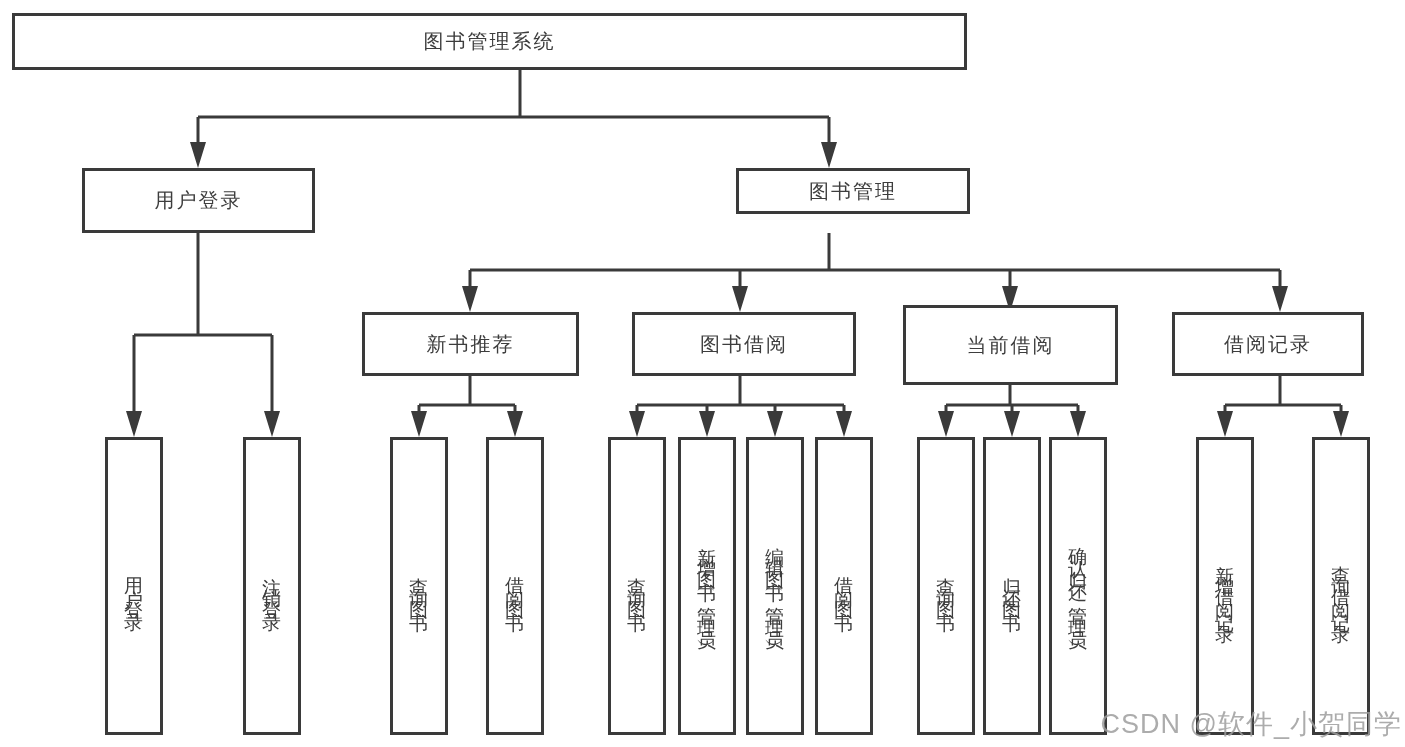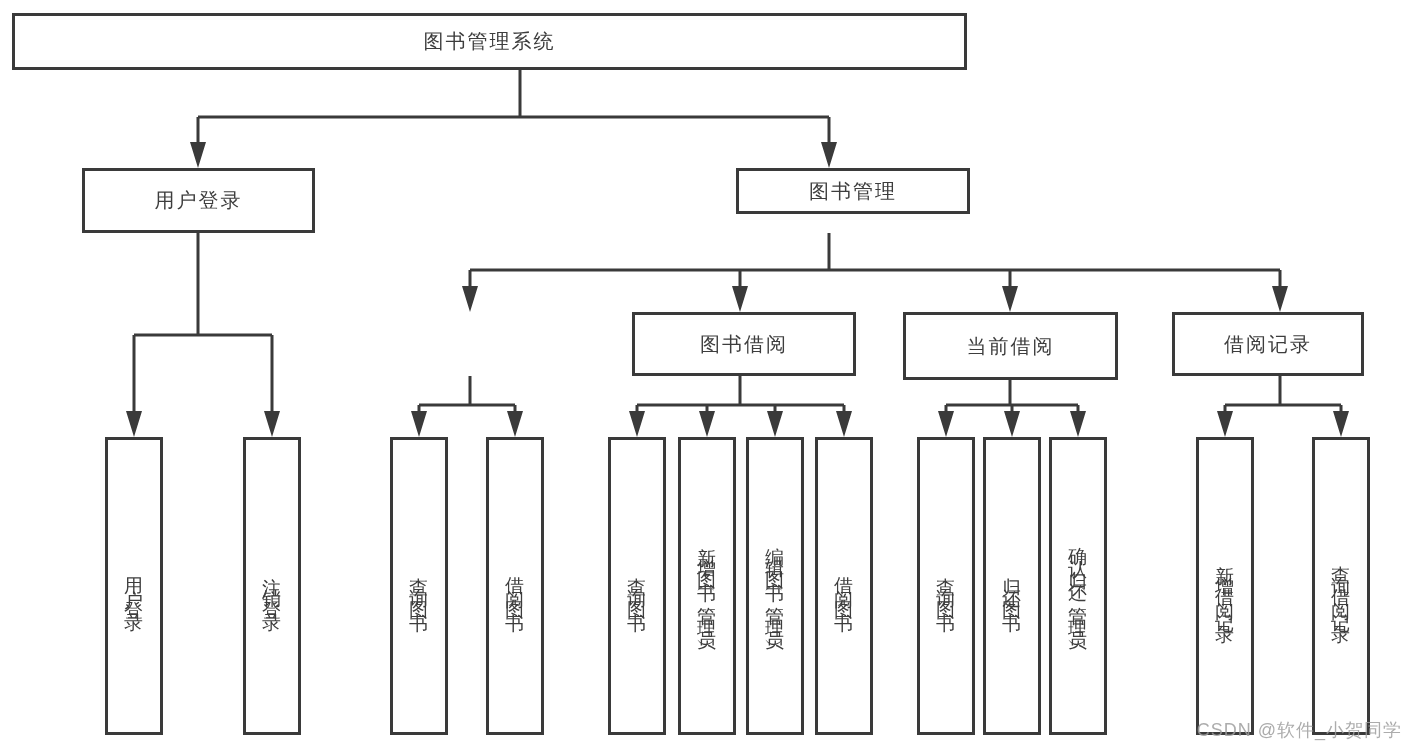--- a/index.html
+++ b/index.html
@@ -43,21 +43,21 @@
     writing-mode: vertical-lr;
     line-height: 1;
     letter-spacing: 12px;
     font-size: 19px;
     color: #3d3d3d;
   }
   .watermark {
     position: absolute;
     right: 3px;
     bottom: 5px;
-    font-size: 18px;
+    font-size: 27px;
     color: rgba(158, 158, 158, 0.85);
     z-index: 5;
     letter-spacing: 1px;
     white-space: nowrap;
   }
 </style>
 </head>
 <body>
 
 <div class="canvas">
@@ -98,24 +98,27 @@
     <span>图书管理系统</span>
   </div>
 
   <div class="box" style="left:82px; top:168px; width:233px; height:65px;">
     <span>用户登录</span>
   </div>
   <div class="box" style="left:736px; top:168px; width:234px; height:46px;">
     <span>图书管理</span>
   </div>
 
+  <div class="box" style="left:362px; top:312px; width:217px; height:64px;">
+    <span>新书推荐</span>
+  </div>
   <div class="box" style="left:632px; top:312px; width:224px; height:64px;">
     <span>图书借阅</span>
   </div>
-  <div class="box" style="left:903px; top:312px; width:215px; height:68px;align-items:center;">
+  <div class="box" style="left:903px; top:305px; width:215px; height:80px;align-items:center;">
     <span>当前借阅</span>
   </div>
   <div class="box" style="left:1172px; top:312px; width:192px; height:64px;">
     <span>借阅记录</span>
   </div>
 
   <div class="box leaf" style="left:105px;">
     <span class="vtext">用户登录</span>
   </div>
   <div class="box leaf" style="left:243px;">

